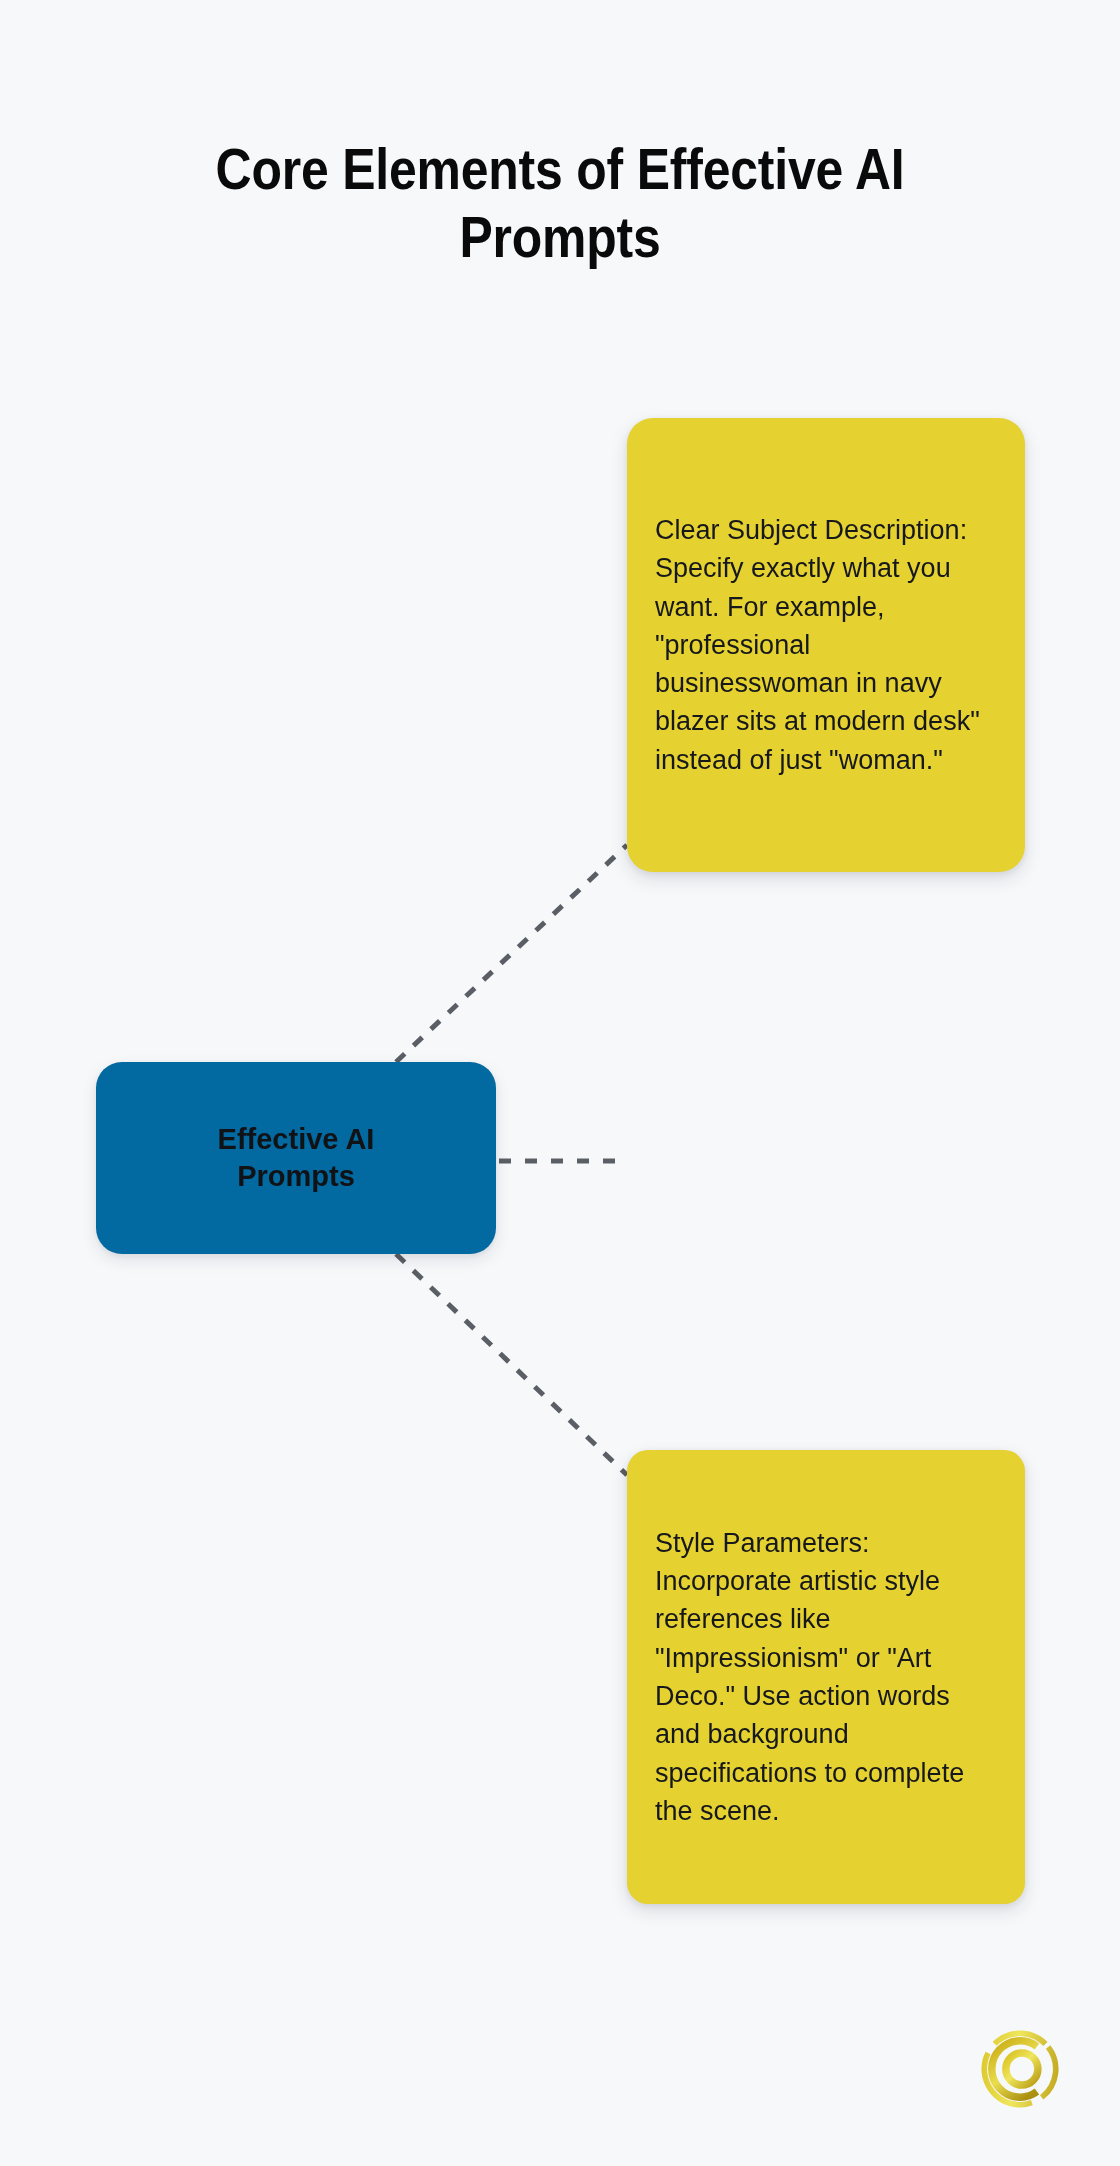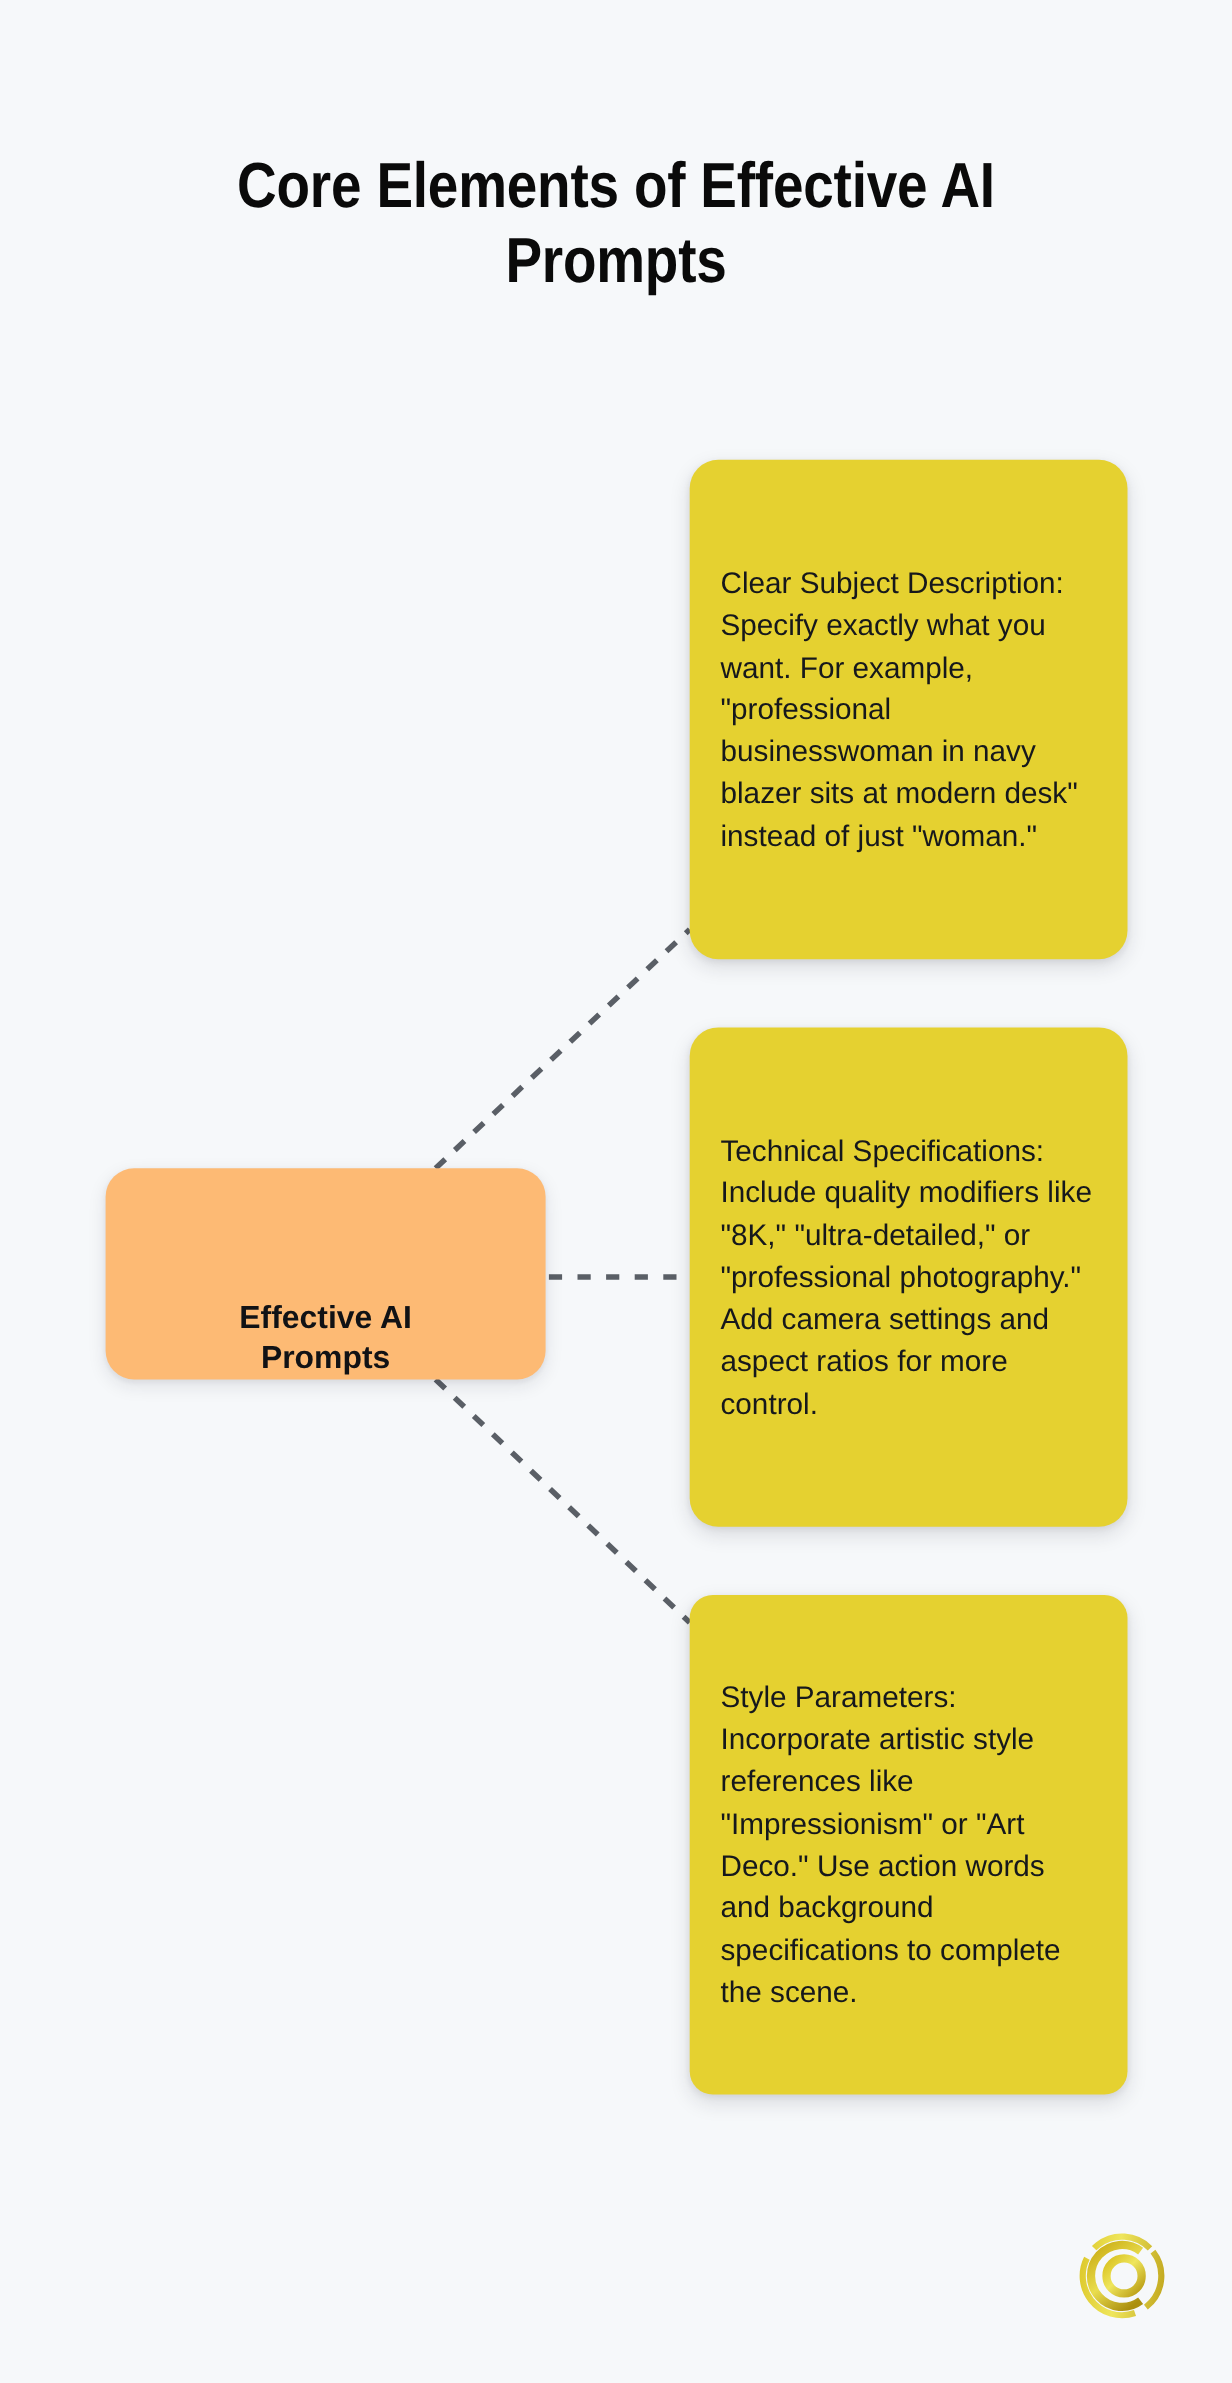--- a/index.html
+++ b/index.html
@@ -51,26 +51,26 @@
     pointer-events: none;
   }
 
   
   .root-node {
     position: absolute;
     left: 96px;
     top: 1062px;
     width: 400px;
     height: 192px;
-    background: #fdba74;
+    background: #0369a1;
     border-radius: 26px;
     box-shadow: 0 6px 16px rgba(28, 34, 45, 0.10),
                 0 2px 5px rgba(28, 34, 45, 0.06);
     display: flex;
-    align-items: flex-end;
+    align-items: center;
     justify-content: center;
   }
   .root-label {
     font-size: 29px;
     font-weight: 700;
     line-height: 1.28;
     color: #111215;
     text-align: center;
     max-width: 270px;
   }
@@ -127,23 +127,20 @@
   </svg>
 
   <div class="root-node">
     <span class="root-label">Effective AI Prompts</span>
   </div>
 
   <div class="branch-card c1">
     <span class="branch-text">Clear Subject Description: Specify exactly what you want. For example, "professional businesswoman in navy blazer sits at modern desk" instead of just "woman."</span>
   </div>
 
-  <div class="branch-card c2">
-    <span class="branch-text">Technical Specifications: Include quality modifiers like "8K," "ultra-detailed," or "professional photography." Add camera settings and aspect ratios for more control.</span>
-  </div>
 
   <div class="branch-card c3">
     <span class="branch-text">Style Parameters: Incorporate artistic style references like "Impressionism" or "Art Deco." Use action words and background specifications to complete the scene.</span>
   </div>
 </div>
 
 <div class="logo">
   <svg viewBox="0 0 100 100" width="94" height="94" aria-hidden="true">
     <defs>
       <linearGradient id="goldgrad" x1="0%" y1="0%" x2="100%" y2="100%">

